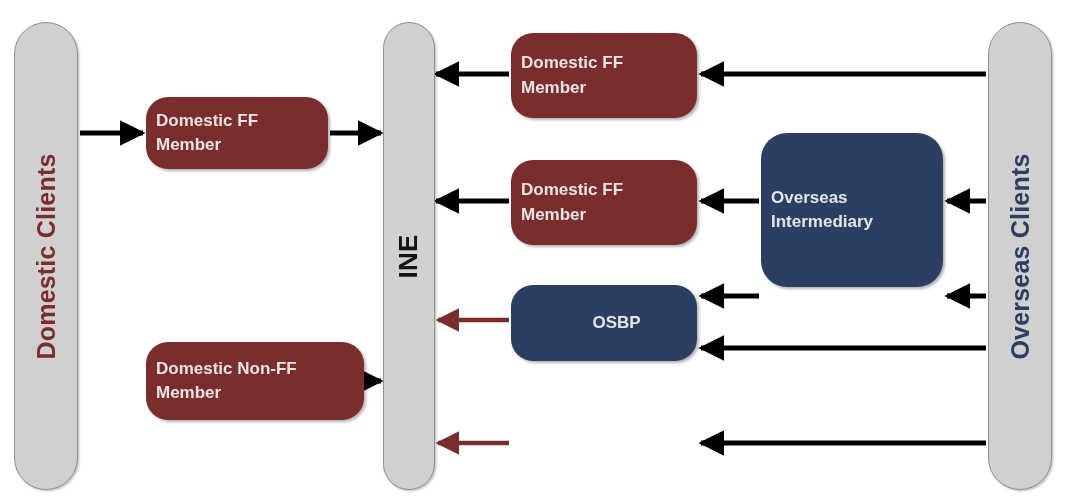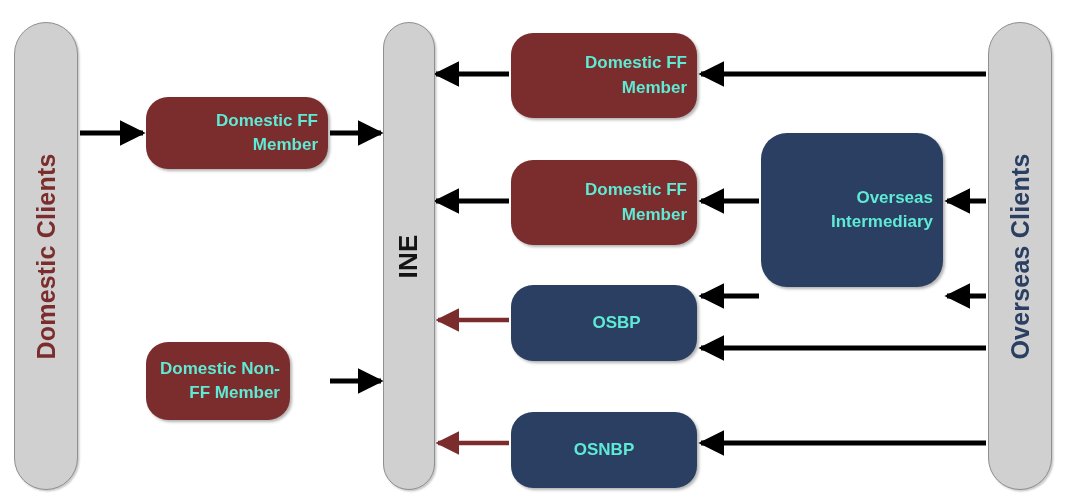--- a/index.html
+++ b/index.html
@@ -47,36 +47,36 @@
   #pillar-overseas-clients { left: 988px; top: 22px; width: 62px; height: 466px; }
   #pillar-overseas-clients .pillar-label { font-size: 25px; color: #2a3f62; }
 
   
   .node {
     position: absolute;
     border-radius: 22px;
     display: flex;
     align-items: center;
     justify-content: center;
-    text-align: right;
-    color: #5eead4;
+    text-align: left;
+    color: #e5e5e5;
     font-weight: bold;
     font-size: 17px;
     line-height: 1.42;
     padding: 4px 10px;
     box-sizing: border-box;
     box-shadow: 2px 2px 3px rgba(0,0,0,0.30);
   }
   .node.maroon { background: #7b2d2d; }
   .node.navy   { background: #2a3f62; }
 
   #node-dom-ff-left      { left: 146px; top: 97px;  width: 182px; height: 72px; }
   #node-dom-ff-top       { left: 511px; top: 33px;  width: 186px; height: 85px; }
   #node-dom-ff-mid       { left: 511px; top: 160px; width: 186px; height: 85px; }
-  #node-dom-nonff        { left: 146px; top: 342px; width: 144px; height: 78px; }
+  #node-dom-nonff        { left: 146px; top: 342px; width: 218px; height: 78px; }
   #node-overseas-interm  { left: 761px; top: 133px; width: 182px; height: 154px;
                            border-radius: 26px; }
   #node-osbp            { left: 511px; top: 285px; width: 186px; height: 76px; padding-left: 35px; }
   #node-osnbp           { left: 511px; top: 412px; width: 186px; height: 76px; }
 
   
   #arrow-layer {
     position: absolute;
     left: 0; top: 0;
     width: 1080px; height: 499px;
@@ -156,17 +156,14 @@
   </div>
 
   <div class="node navy" id="node-overseas-interm">
     <span>Overseas Intermediary</span>
   </div>
 
   <div class="node navy" id="node-osbp">
     <span>OSBP</span>
   </div>
 
-  <div class="node navy" id="node-osnbp">
-    <span>OSNBP</span>
-  </div>
 
 </div>
 
 </body></html>

